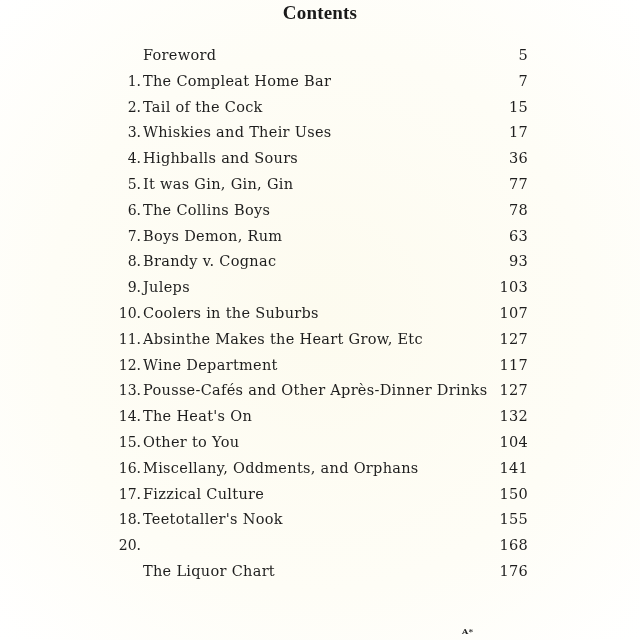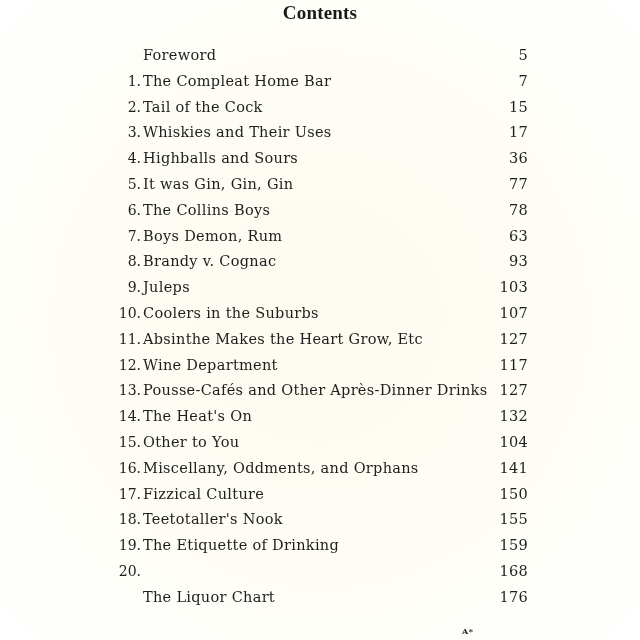--- a/index.html
+++ b/index.html
@@ -170,25 +170,20 @@
         <span class="num">17.</span>
         <span class="label">Fizzical Culture</span>
         <span class="page-num">150</span>
       </div>
       <div class="row">
         <span class="num">18.</span>
         <span class="label">Teetotaller's Nook</span>
         <span class="page-num">155</span>
       </div>
       <div class="row">
-        <span class="num">19.</span>
-        <span class="label">The Etiquette of Drinking</span>
-        <span class="page-num">159</span>
-      </div>
-      <div class="row">
         <span class="num">20.</span>
         <span class="page-num">168</span>
       </div>
       <div class="row">
         <span class="num"></span>
         <span class="label">The Liquor Chart</span>
         <span class="page-num">176</span>
       </div>
     </div>
 

